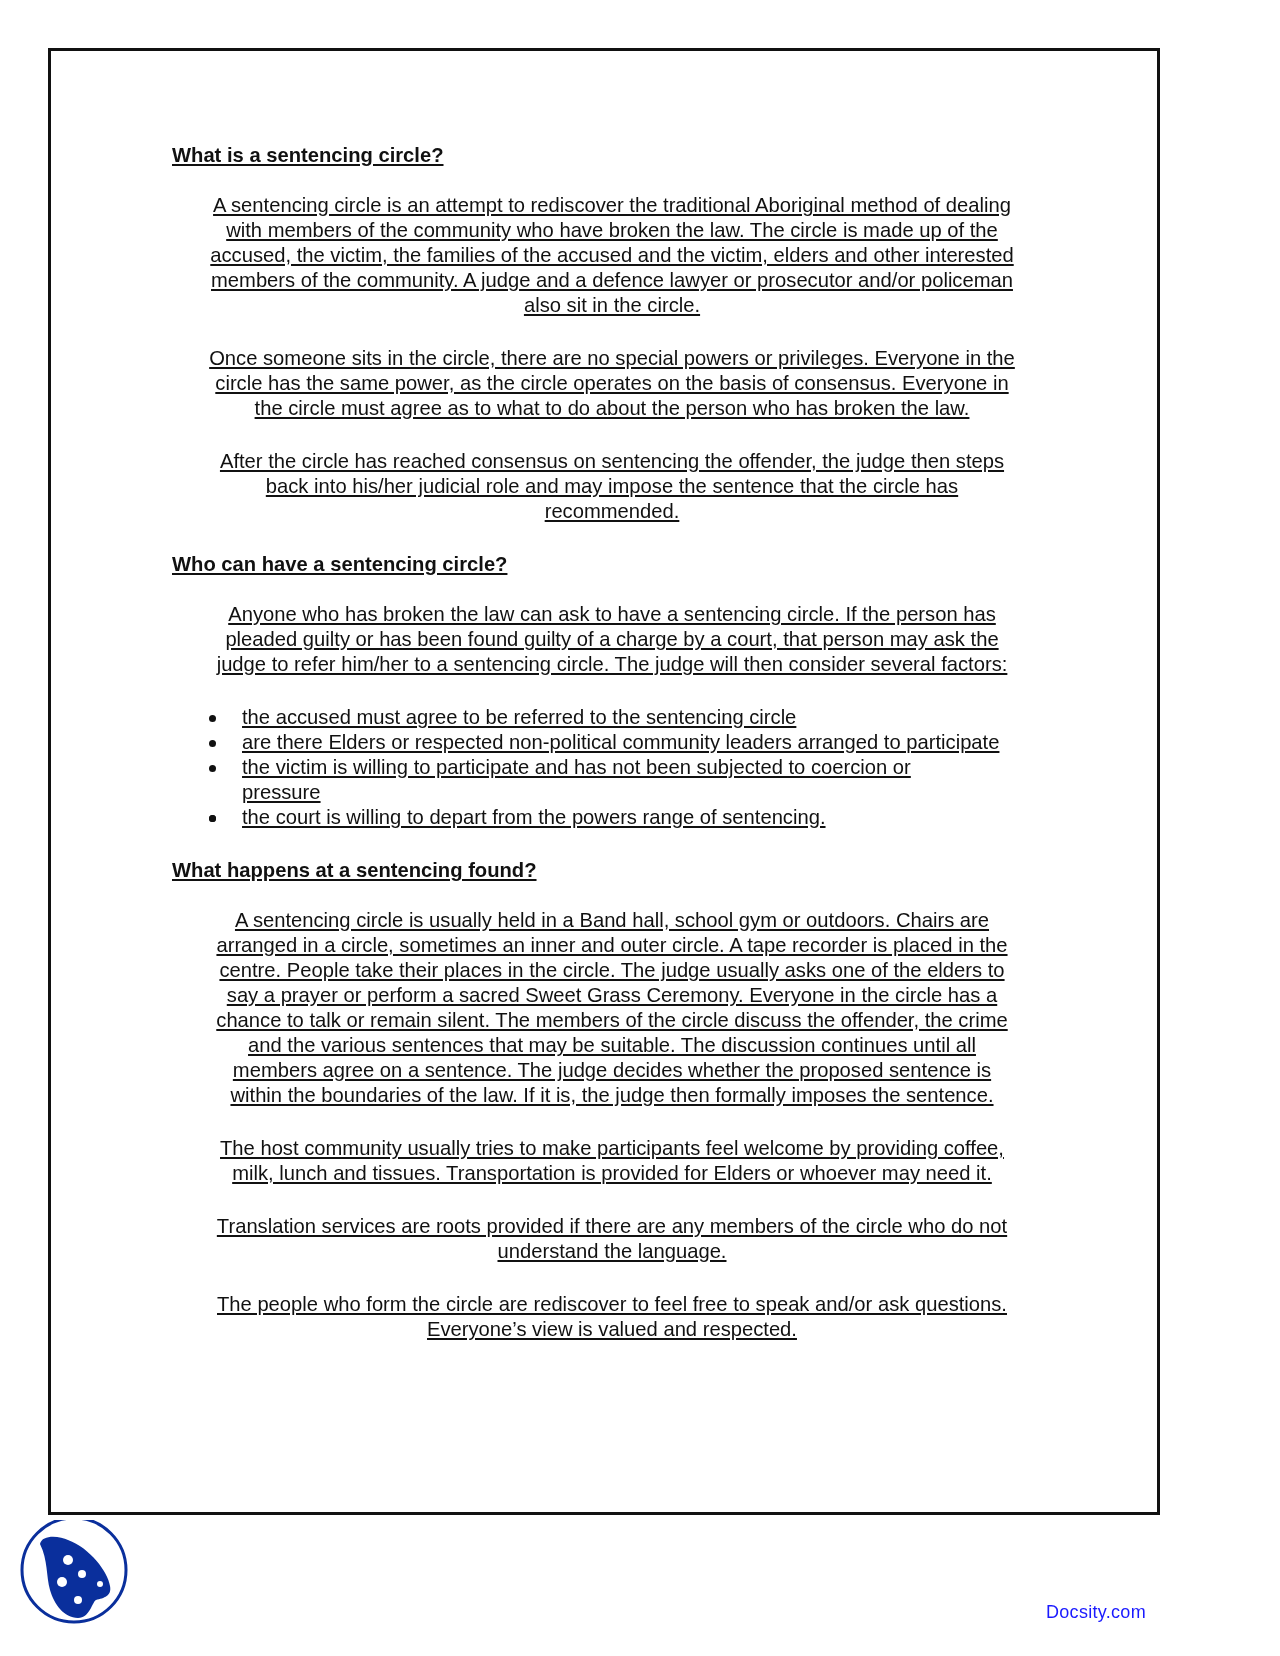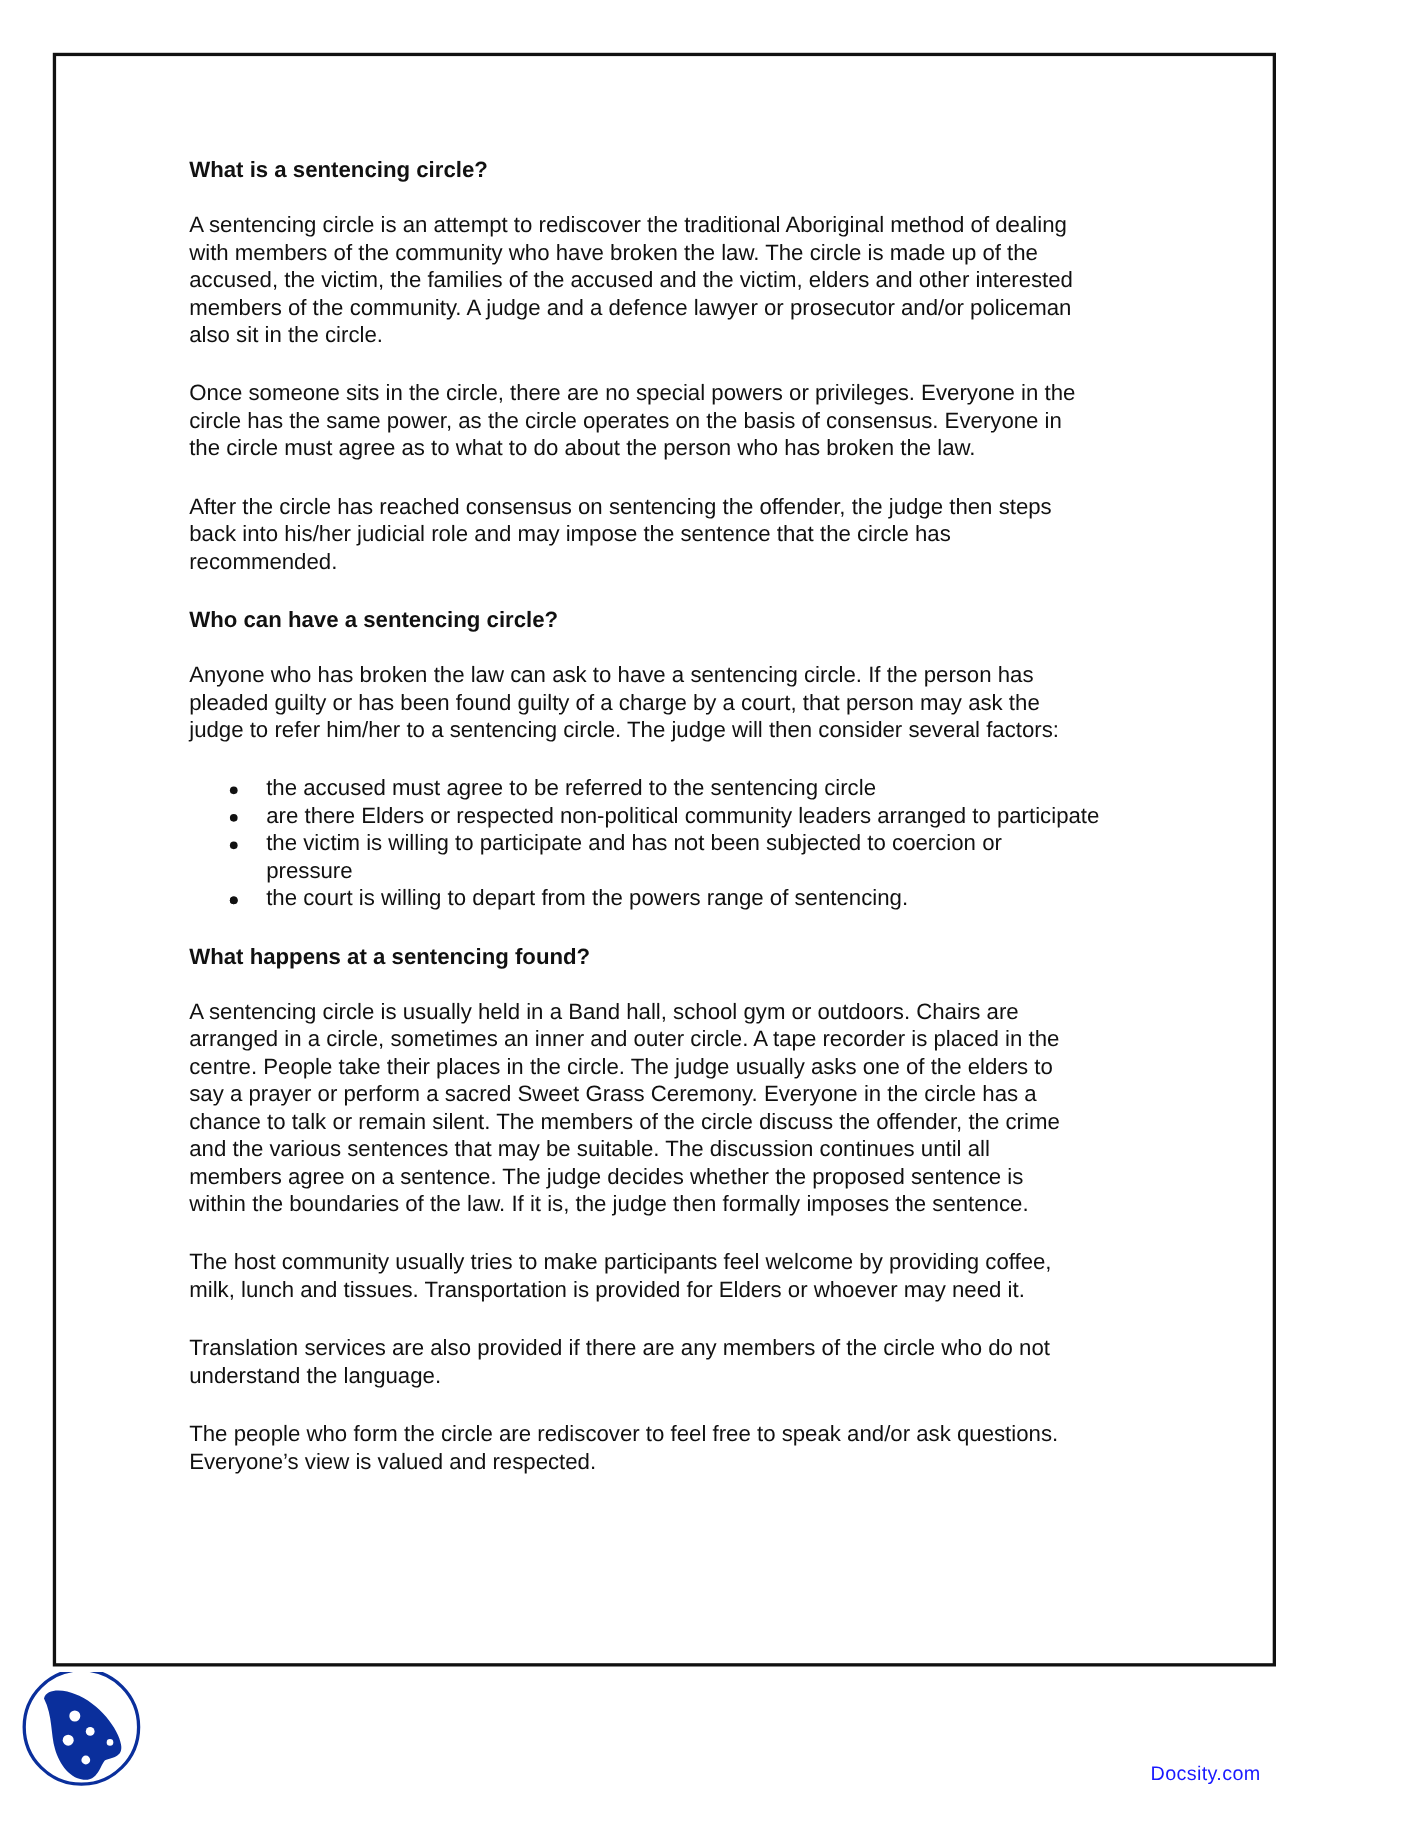--- a/index.html
+++ b/index.html
@@ -1,23 +1,23 @@
 <!DOCTYPE html>
 <html><head>
   <meta charset="utf-8">
   <style>
     html, body { margin: 0; padding: 0; background: #ffffff; }
     body { width: 1280px; height: 1656px; position: relative; overflow: hidden;
            font-family: "Liberation Sans", sans-serif; color: #111; }
     .page-border { position: absolute; left: 48px; top: 48px; width: 1112px; height: 1467px;
                    border: 3px solid #111; box-sizing: border-box; }
     .content { position: absolute; left: 172px; top: 143px; width: 880px;
-               font-size: 20.2px; line-height: 25px; }
+               font-size: 20.2px; line-height: 25px; text-decoration: underline; }
     .heading { font-weight: bold; margin: 0 0 25px 0; }
-    .para { margin: 0 0 28px 0; white-space: pre-line; }
+    .para { margin: 0 0 28px 0; white-space: pre-line; text-align: center; }
     ul.bullets { list-style: none; margin: 0 0 28px 0; padding: 0; }
     ul.bullets li { position: relative; padding-left: 70px; white-space: pre-line; }
     ul.bullets li .dot { position: absolute; left: 37px; top: 10px; width: 7px; height: 7px;
                          border-radius: 50%; background: #111; }
     .logo { position: absolute; left: 20px; top: 1520px; width: 110px; height: 110px; }
     .footer-brand { position: absolute; left: 1046px; top: 1602px; font-size: 18px;
                     color: #1a1aff; letter-spacing: 0.3px; }
   </style>
 </head>
 <body>
@@ -60,21 +60,21 @@
     <p class="para">A sentencing circle is usually held in a Band hall, school gym or outdoors. Chairs are
 arranged in a circle, sometimes an inner and outer circle. A tape recorder is placed in the
 centre. People take their places in the circle. The judge usually asks one of the elders to
 say a prayer or perform a sacred Sweet Grass Ceremony. Everyone in the circle has a
 chance to talk or remain silent. The members of the circle discuss the offender, the crime
 and the various sentences that may be suitable. The discussion continues until all
 members agree on a sentence. The judge decides whether the proposed sentence is
 within the boundaries of the law. If it is, the judge then formally imposes the sentence.</p>
     <p class="para">The host community usually tries to make participants feel welcome by providing coffee,
 milk, lunch and tissues. Transportation is provided for Elders or whoever may need it.</p>
-    <p class="para">Translation services are also provided if there are any members of the circle who do not
+    <p class="para">Translation services are roots provided if there are any members of the circle who do not
 understand the language.</p>
     <p class="para">The people who form the circle are rediscover to feel free to speak and/or ask questions.
 Everyone’s view is valued and respected.</p>
   </div>
 </div>
 
 <div class="logo">
   <svg width="110" height="110" viewBox="0 0 110 110">
     <circle cx="54" cy="50" r="52" fill="#ffffff" stroke="#0a2f9c" stroke-width="3"></circle>
     <path d="M20 24 C 22 14, 40 16, 48 20 C 70 28, 88 52, 90 66 C 92 76, 84 78, 76 80 C 72 82, 70 98, 58 98 C 44 98, 34 84, 30 70 C 26 56, 28 40, 20 24 Z" fill="#0a2f9c"></path>

